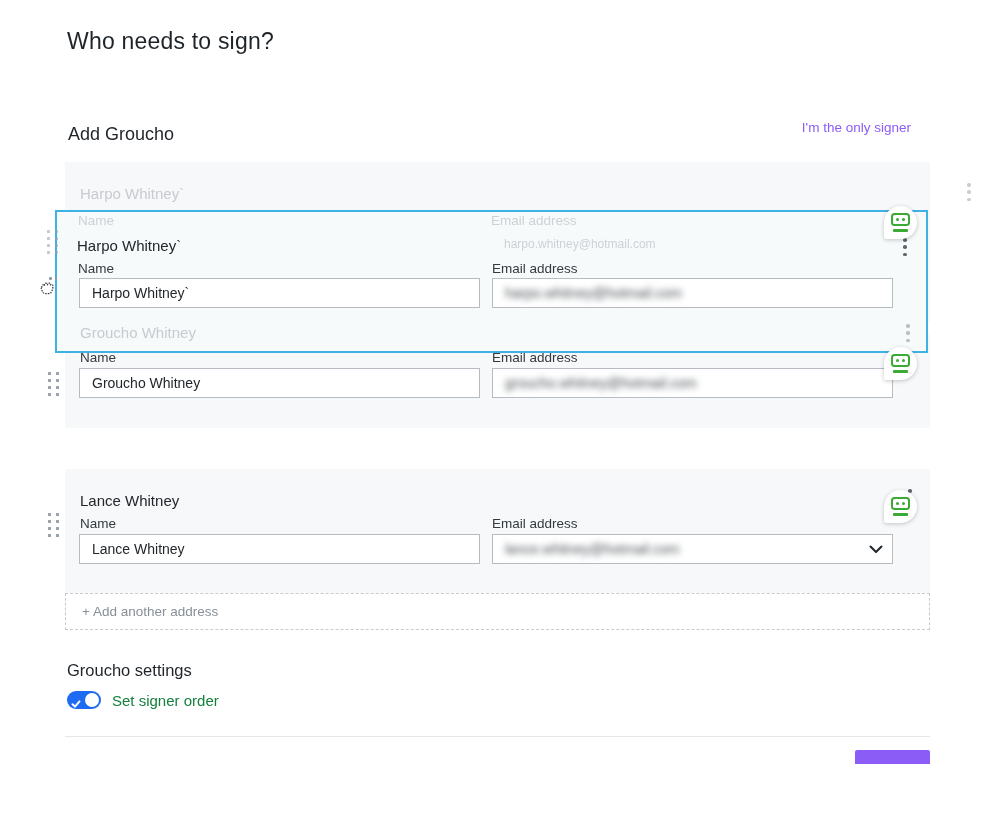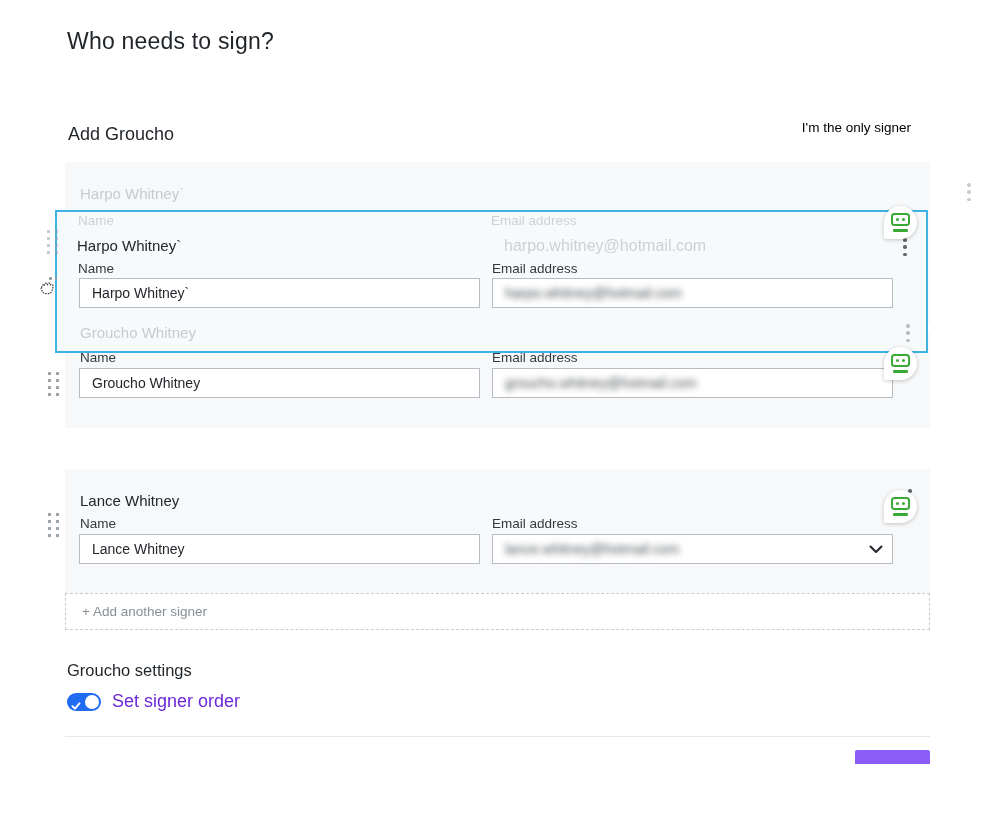--- a/index.html
+++ b/index.html
@@ -2,21 +2,21 @@
 <html><head>
 <meta charset="utf-8">
 <style>
   * { margin:0; padding:0; box-sizing:border-box; }
   html,body { background:#fff; }
   body { font-family:"Liberation Sans", sans-serif; color:#23272c; }
   #stage { position:relative; width:995px; height:764px; background:#fff; overflow:hidden;border-radius:12px; }
 
   .page-title { position:absolute; left:67px; top:28px; font-size:23px; font-weight:500; letter-spacing:.2px; color:#1f2429; }
   .section-heading { position:absolute; left:68px; top:124px; font-size:18px; font-weight:500; color:#1f2429; }
-  .only-signer { position:absolute; right:84px; top:120px; font-size:13.5px; color:#000000; cursor:pointer; }
+  .only-signer { position:absolute; right:84px; top:120px; font-size:13.5px; color:#8b5cf6; cursor:pointer; }
 
   .card { position:absolute; left:65px; width:865px; background:#f7f8f9; }
   .card-title { position:absolute; font-size:15px; font-weight:500; color:#23272c; }
   .ghost { color:#c7cbcf !important; }
   .ghost-light { color:#cdd1d5 !important; }
 
   .field-label { position:absolute; font-size:13.5px; color:#33393f; }
   .text-input { position:absolute; height:30px; width:401px; background:#fff; border:1px solid #b7bcc2; font-family:"Liberation Sans",sans-serif; font-size:14px; color:#23272c; padding:0 12px; }
   .fake-input { position:absolute; height:30px; width:401px; background:#fff; border:1px solid #b7bcc2; display:flex; align-items:center; padding:0 12px; overflow:hidden; }
   .blur-text { font-size:14px; color:#4a5056; filter:blur(3px); white-space:nowrap; }
@@ -46,21 +46,21 @@
   .chev svg { display:block; }
 
   
   .add-signer { position:absolute; left:65px; top:593px; width:865px; height:37px; border:1px dashed #c6ccd1; display:flex; align-items:center; padding-left:16px; font-size:13.5px; color:#878f96; cursor:pointer; background:#fff; }
 
   .settings-heading { position:absolute; left:67px; top:661px; font-size:16.5px; font-weight:500; color:#1f2429; }
   .toggle-row { position:absolute; left:67px; top:691px; display:flex; align-items:center; gap:11px; }
   .toggle { position:relative; width:34px; height:18px; background:#1f6bf1; border-radius:9px; cursor:pointer; flex:0 0 auto; }
   .toggle .knob { position:absolute; right:2px; top:2px; width:14px; height:14px; background:#fff; border-radius:50%; }
   .toggle .tick { position:absolute; left:4px; top:4px; }
-  .toggle-label { font-size:18px; color:#6d28d9; }
+  .toggle-label { font-size:15px; color:#15803d; }
 
   .divider { position:absolute; left:65px; width:865px; height:1px; background:#e5e7e9; }
   .bottom-rule { position:absolute; left:0; top:800px; width:995px; height:1px; background:#e7e9ea; }
 
   .back-btn { position:absolute; left:795px; top:757px; font-size:15px; font-weight:700; color:#20252a; padding:4px 6px; cursor:pointer; background:none; border:none; font-family:"Liberation Sans",sans-serif; }
   .next-btn { position:absolute; left:855px; top:750px; width:75px; height:36px; background:#8b5cf6; color:#fff; border:none; border-radius:2px; font-size:15px; font-weight:500; font-family:"Liberation Sans",sans-serif; cursor:pointer; }
 
   .grab-cursor { position:absolute; left:36px; top:276px; z-index:8; }
   .grab-cursor .dots { position:absolute; left:13px; top:1px; display:flex; gap:3px; }
   .grab-cursor .dots i { width:2.5px; height:2.5px; background:#8f979e; border-radius:50%; }
@@ -142,21 +142,21 @@
     <div class="rf-face">
         <i></i>
         <i></i>
       </div>
       <div class="rf-mouth"></div>
   </div>
 
   <div class="drag-overlay">
     <div class="field-label ghost-light" style="left:21px; top:1px;">Name</div>
     <div class="field-label ghost-light" style="left:434px; top:1px;">Email address</div>
-    <div class="ghost-light" style="position:absolute; left:447px; top:25px; font-size:16px;">harpo.whitney@hotmail.com</div>
+    <div class="ghost-light" style="position:absolute; left:447px; top:25px; font-size:12px;">harpo.whitney@hotmail.com</div>
 
     <div class="card-title" style="left:20px; top:25px;">Harpo Whitney`</div>
     <div class="field-label" style="left:21px; top:49px;">Name</div>
     <input class="text-input" style="left: 22px; top: 66px;" type="text" value="Harpo Whitney`">
     <div class="field-label" style="left:435px; top:49px;">Email address</div>
     <div class="fake-input" style="left:435px; top:66px;">
       <span class="blur-text">harpo.whitney@hotmail.com</span>
     </div>
 
     <div class="card-title ghost" style="left:23px; top:112px;">Groucho Whitney</div>
@@ -192,21 +192,21 @@
   <div class="grab-cursor">
     <div class="dots">
         <i></i>
         <i></i>
       </div>
     <svg width="23" height="23" viewBox="0 0 24 24">
       <path d="M6.2 12.2c-.5-1.9.2-3 1.3-3 .7 0 1.1.4 1.3 1-.1-1.7.5-2.7 1.6-2.7 1 0 1.5.7 1.6 1.7.2-1.3.8-1.9 1.7-1.8 1 .1 1.4.8 1.4 1.9.5-.7 1.2-.9 1.9-.4.9.7 1 1.6.6 3.1l-.8 3.1c-.5 2.1-1.9 3.2-4.1 3.2h-2.5c-1.6 0-2.9-.8-3.6-2.3l-1-2.1c-.4-.8-.2-1.5.6-1.7z" fill="#ffffff" stroke="#3a3f44" stroke-width="1.3" stroke-linejoin="round" stroke-dasharray="1.6,1.1"></path>
     </svg>
   </div>
 
-  <div class="add-signer">+ Add another signer</div>
+  <div class="add-signer">+ Add another address</div>
 
   <div class="settings-heading">Groucho settings</div>
   <div class="toggle-row">
     <div class="toggle">
       <span class="tick">
         <svg width="10" height="10" viewBox="0 0 10 10">
             <polyline points="1.5,5.2 4,7.6 8.5,2.4" fill="none" stroke="#fff" stroke-width="2" stroke-linecap="round" stroke-linejoin="round"></polyline>
           </svg>
       </span>
       <span class="knob"></span>

